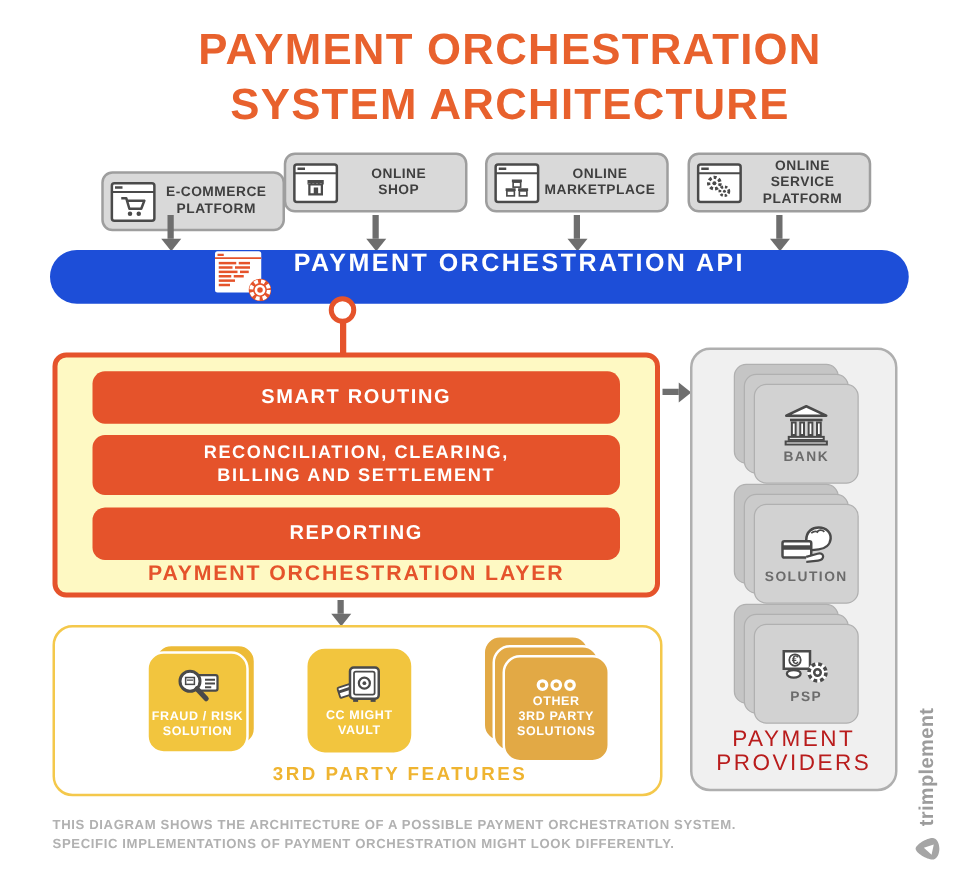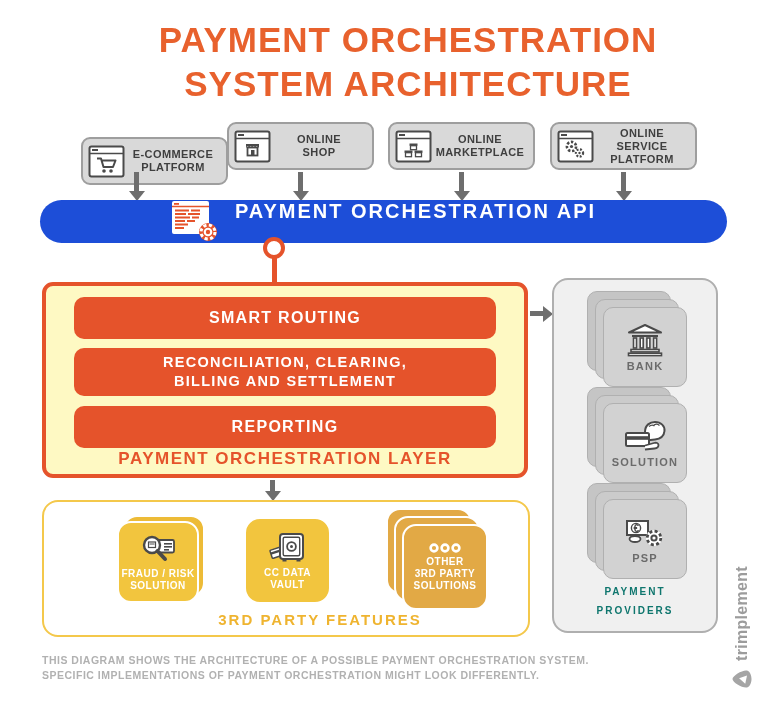--- a/index.html
+++ b/index.html
@@ -111,21 +111,21 @@
   .pv-card.mid{background:#CBCBCB;}
   .pv-card.front{
     background:#D2D2D2;display:flex;flex-direction:column;align-items:center;
     justify-content:center;gap:3px;
   }
   .pv-card .pv-item-label{
     color:#6B6B6B;font-weight:bold;font-size:11px;letter-spacing:1.2px;text-align:center;
   }
   .pv-title{
     position:absolute;bottom:11px;left:0;width:100%;text-align:center;
-    color:#0f766e;font-weight:bold;font-size:10px;letter-spacing:2px;line-height:19px;
+    color:#b91c1c;font-weight:normal;font-size:18px;letter-spacing:2px;line-height:19px;
     white-space:pre-line;
   }
 
   
   .footnote{
     position:absolute;left:42px;top:653px;width:600px;
     color:#B1B1B1;font-weight:bold;font-size:10.5px;letter-spacing:.5px;line-height:15px;
     white-space:pre-line;
   }
 
@@ -279,21 +279,21 @@
           <rect x="2" y="17" width="13" height="8.5" rx="1" fill="#fff" stroke="#4A4A4A" stroke-width="1.5"></rect>
           <rect x="2" y="19.2" width="13" height="2.4" fill="#4A4A4A"></rect>
         </g>
         <rect x="11" y="3" width="23" height="25" rx="3" fill="#fff" stroke="#4A4A4A" stroke-width="2"></rect>
         <rect x="14.2" y="6.2" width="16.5" height="18.5" rx="1.5" fill="#fff" stroke="#4A4A4A" stroke-width="1.4"></rect>
         <circle cx="22.5" cy="15.5" r="4.4" fill="#fff" stroke="#4A4A4A" stroke-width="1.8"></circle>
         <circle cx="22.5" cy="15.5" r="1.5" fill="#4A4A4A"></circle>
         <rect x="13.5" y="28" width="4" height="2.5" fill="#4A4A4A"></rect>
         <rect x="27.5" y="28" width="4" height="2.5" fill="#4A4A4A"></rect>
       </svg>
-      <div class="tp-label">CC DATA
+      <div class="tp-label">CC MIGHT
 VAULT</div>
     </div>
   </div>
 
   <div class="tp-stack" style="left:342px;top:6px;width:103px;height:103px;">
     <div class="tp-card tan" style="left:0;top:0;width:86px;height:86px;"></div>
     <div class="tp-card tan" style="left:8px;top:8px;width:86px;height:86px;"></div>
     <div class="tp-card tan" style="left:16px;top:16px;width:86px;height:86px;">
       <div class="card-inner">
         <svg width="34" height="10" viewBox="0 0 34 10">

